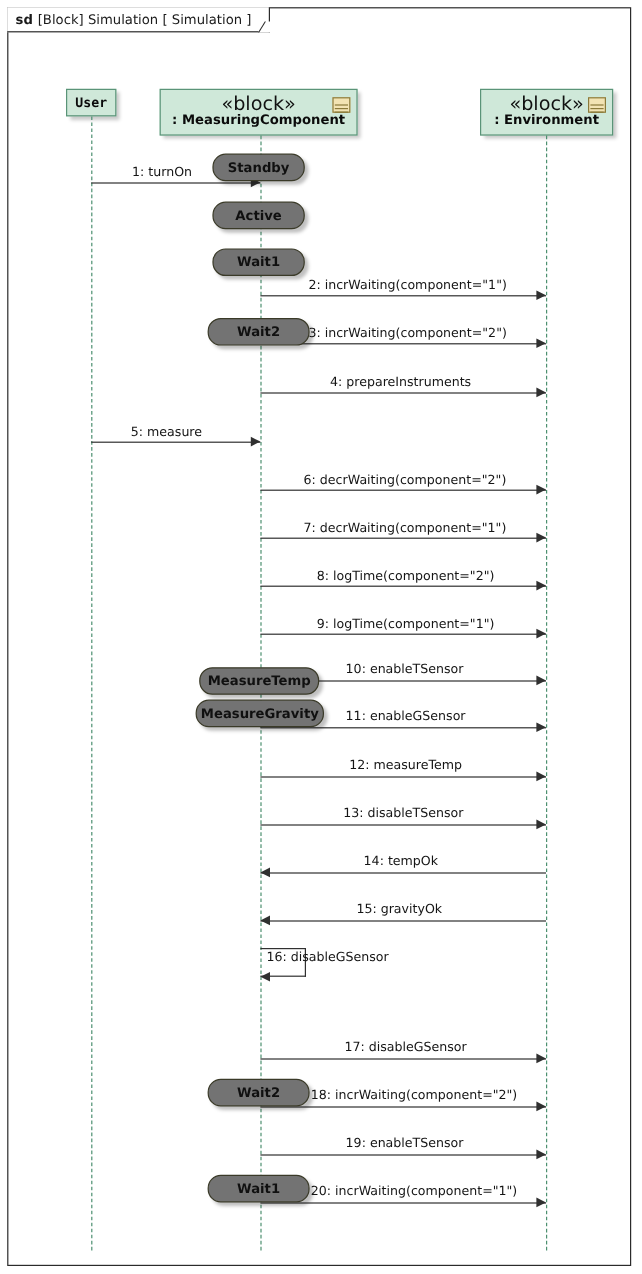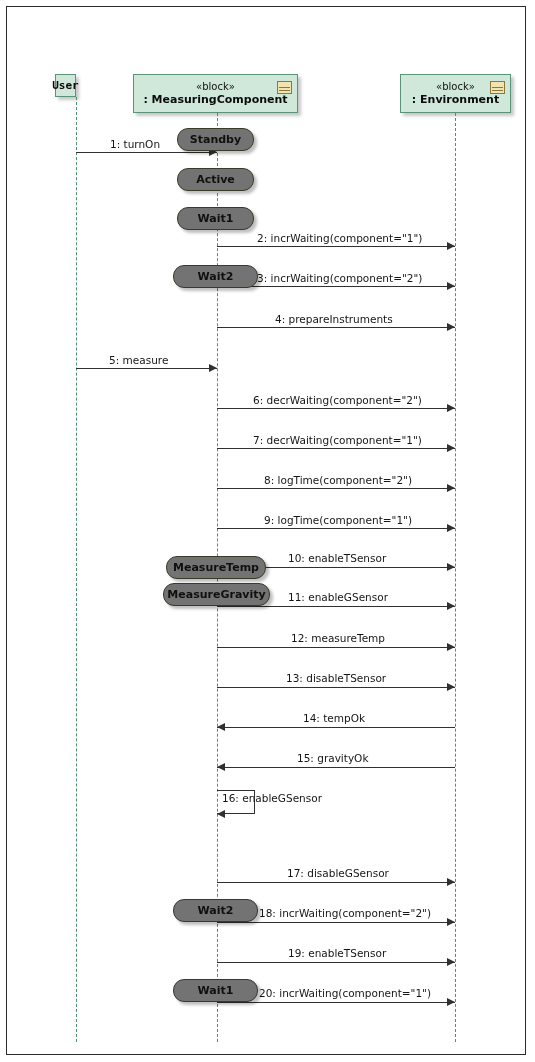--- a/index.html
+++ b/index.html
@@ -71,21 +71,21 @@
     display: flex;
     flex-direction: column;
     justify-content: center;
     align-items: center;
     color: #101010;
   }
   .participant.plain {
     background: #cfe8d9;
   }
   .participant .p-stereo {
-    font-size: 10px;
+    font-size: 16px;
     line-height: 12px;
     font-weight: normal;
     color: #111111;
   }
   .participant .p-name {
     font-size: 11px;
     line-height: 14px;
     font-weight: bold;
     color: #0b0b0b;
   }
@@ -179,23 +179,28 @@
     border-bottom: 1px solid #303030;
   }
 </style>
 </head>
 <body>
 
 <div id="diagram-root">
 
   <div class="frame-border"></div>
 
+  <div class="frame-tab">
+    <span class="tab-kw">sd</span>
+    <span class="tab-rest">[Block] Simulation [ Simulation ]</span>
+    <span class="tab-corner"></span>
+  </div>
 
   <div id="participants-layer">
-      <div class="participant plain" style="left: 55px; top: 74px; width: 21px; height: 23px;">
+      <div class="participant plain" style="left: 55px; top: 74px; width: 42px; height: 23px;">
         <div class="p-simple">User</div>
       </div>
       <div class="participant" style="left: 133px; top: 74px; width: 165px; height: 39px;">
         <div class="p-stereo">«block»</div>
         <div class="p-name">: MeasuringComponent</div>
         <span class="block-icon">
           <i class="l1"></i>
           <i class="l2"></i>
           <i class="l3"></i>
         </span>
@@ -256,21 +261,21 @@
       <div class="arrowhead right" style="top: 683px; left: 447px;"></div>
       <div class="msg-label" style="left: 286px; top: 672px;">13: disableTSensor</div>
       <div class="msg" style="left: 217px; top: 727px; width: 238px;"></div>
       <div class="arrowhead left" style="top: 723px; left: 217px;"></div>
       <div class="msg-label" style="left: 303px; top: 712px;">14: tempOk</div>
       <div class="msg" style="left: 217px; top: 767px; width: 238px;"></div>
       <div class="arrowhead left" style="top: 763px; left: 217px;"></div>
       <div class="msg-label" style="left: 297px; top: 752px;">15: gravityOk</div>
       <div class="self-msg" style="left: 217px; top: 790px; width: 38px; height: 24px;"></div>
       <div class="arrowhead left" style="left: 217px; top: 810px;"></div>
-      <div class="msg-label" style="left: 222px; top: 792px;">16: enableGSensor</div>
+      <div class="msg-label" style="left: 222px; top: 792px;">16: disableGSensor</div>
       <div class="msg" style="left: 217px; top: 882px; width: 238px;"></div>
       <div class="arrowhead right" style="top: 878px; left: 447px;"></div>
       <div class="msg-label" style="left: 287px; top: 867px;">17: disableGSensor</div>
       <div class="msg" style="left: 217px; top: 922px; width: 238px;"></div>
       <div class="arrowhead right" style="top: 918px; left: 447px;"></div>
       <div class="msg-label" style="left: 259px; top: 907px;">18: incrWaiting(component="2")</div>
       <div class="msg" style="left: 217px; top: 962px; width: 238px;"></div>
       <div class="arrowhead right" style="top: 958px; left: 447px;"></div>
       <div class="msg-label" style="left: 288px; top: 947px;">19: enableTSensor</div>
       <div class="msg" style="left: 217px; top: 1002px; width: 238px;"></div>

